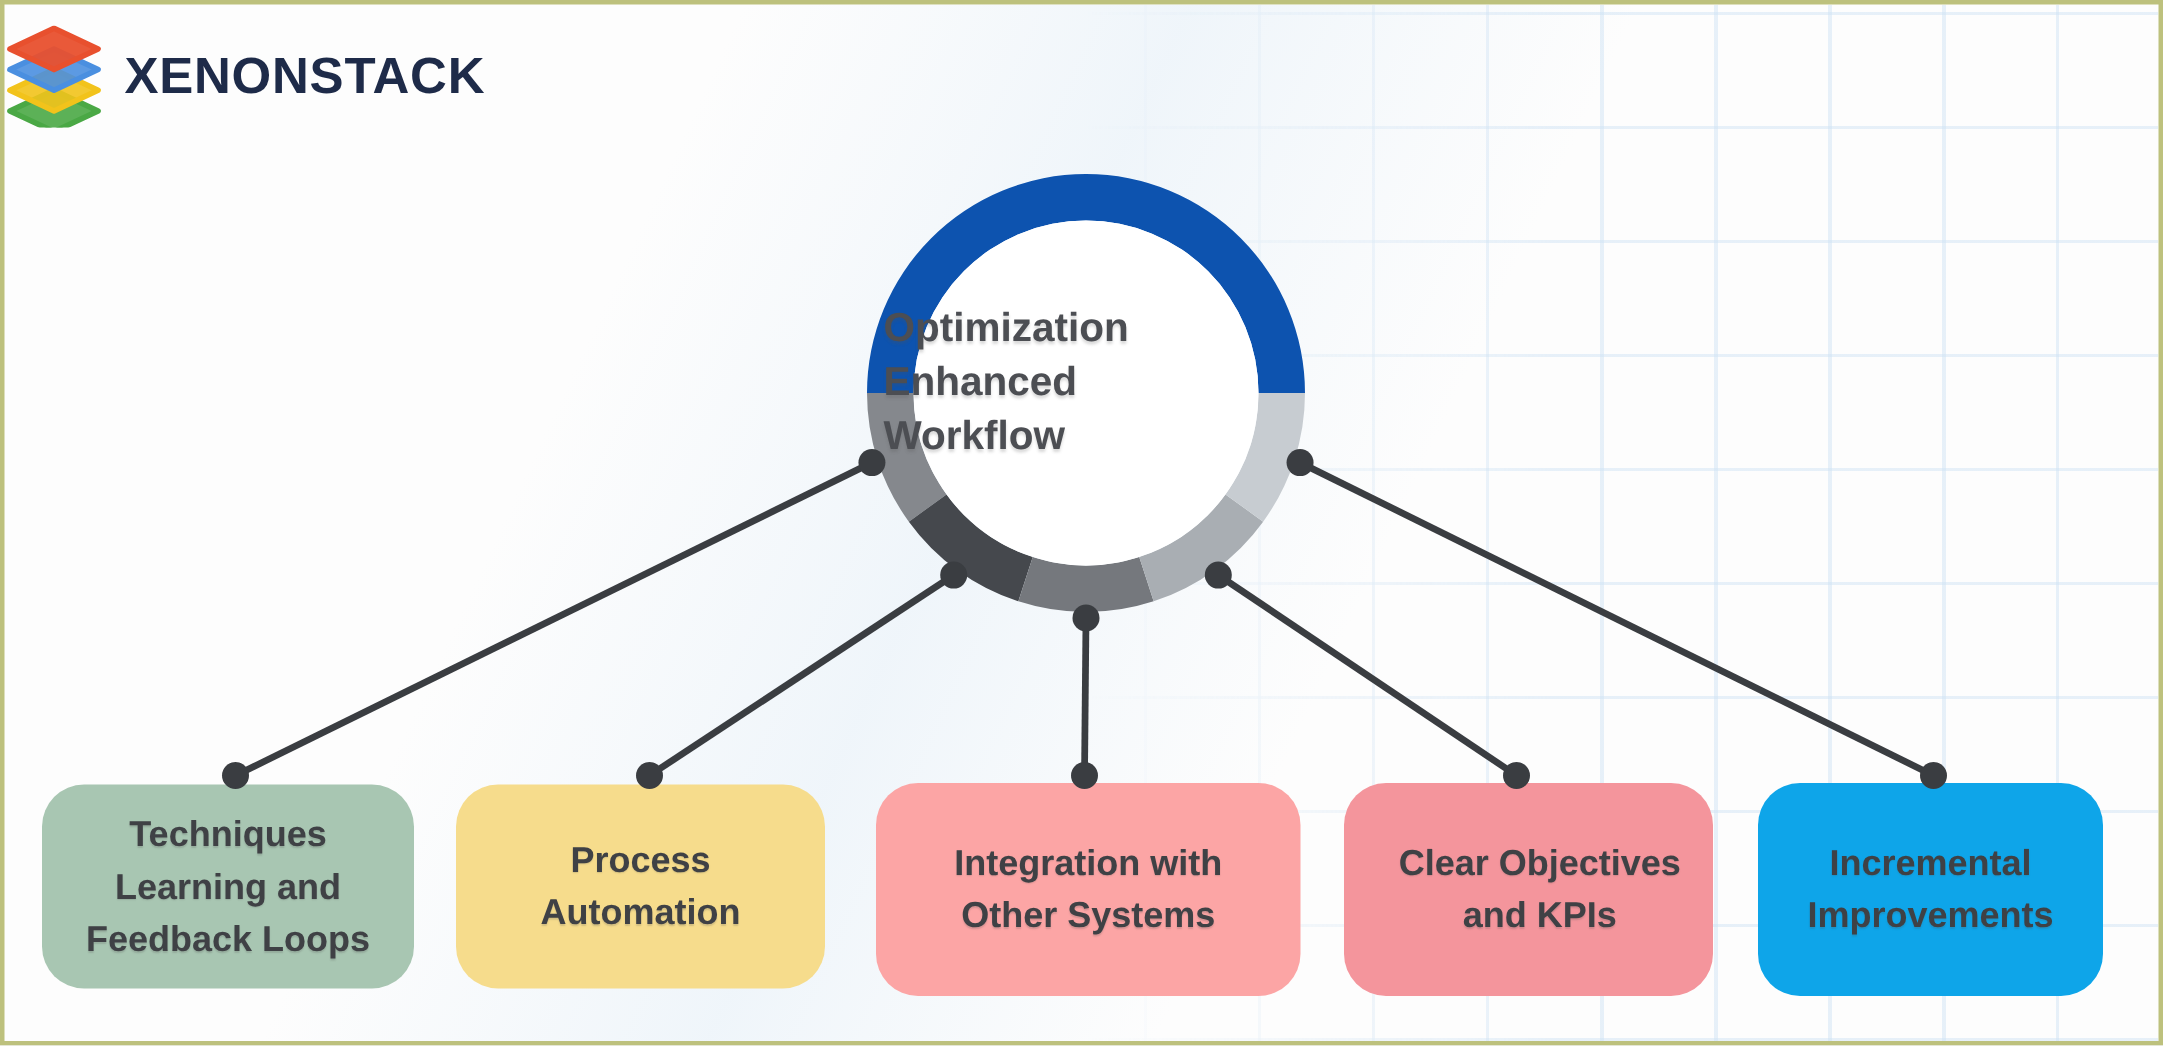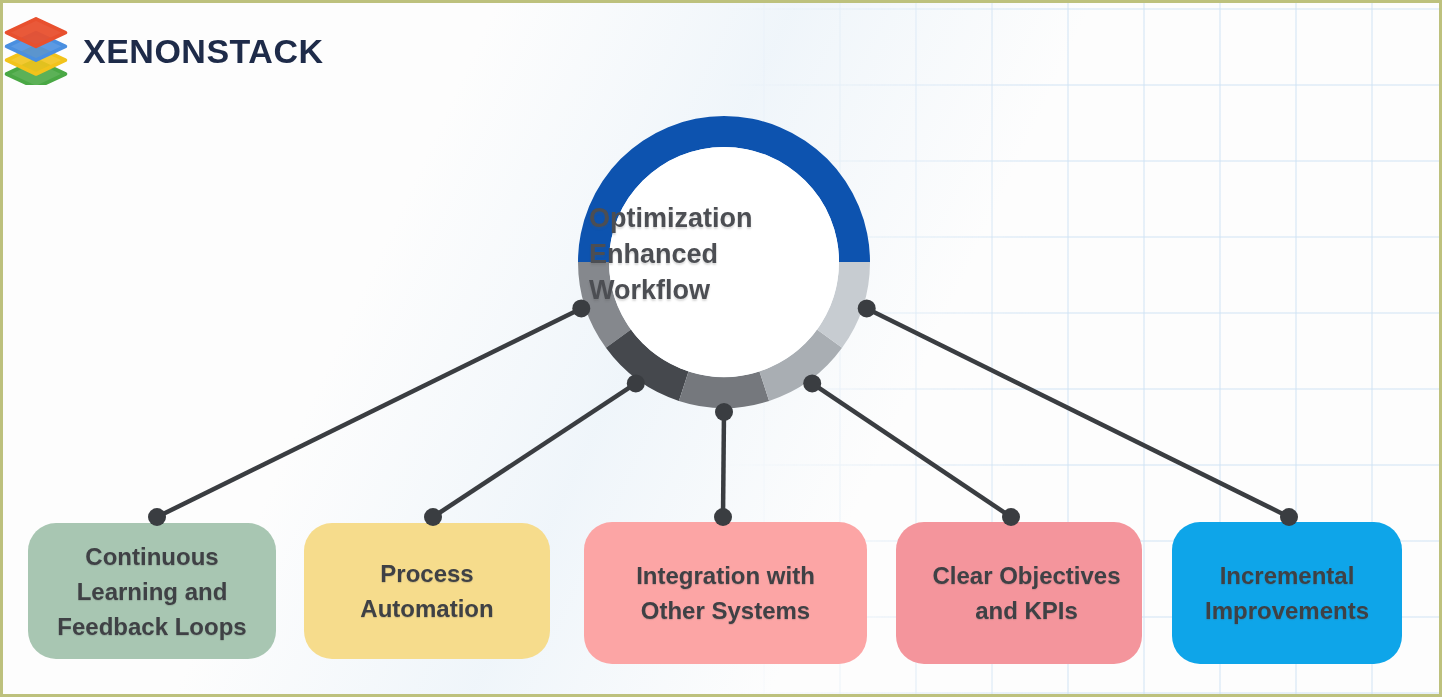--- a/index.html
+++ b/index.html
@@ -98,21 +98,21 @@
       <circle cx="1286" cy="514" r="9" fill="#3a3d41"></circle>
     </svg>
 
   <div class="hub-title" style="color: rgb(76, 78, 83);">
     <div>Optimization</div>
     <div>Enhanced</div>
     <div>Workflow</div>
   </div>
 
   <div class="node" style="left: 25px; top: 520px; width: 248px; height: 136px; background: rgb(168, 198, 178);">
-    <span class="node-label">Continuous Learning and Feedback Loops</span>
+    <span class="node-label">Techniques Learning and Feedback Loops</span>
   </div>
   <div class="node" style="left: 301px; top: 520px; width: 246px; height: 136px; background: rgb(246, 220, 140);">
     <span class="node-label">Process Automation</span>
   </div>
   <div class="node" style="left: 581px; top: 519px; width: 283px; height: 142px; background: #fca5a5;">
     <span class="node-label">Integration with Other Systems</span>
   </div>
   <div class="node" style="left: 893px; top: 519px; width: 246px; height: 142px; background: rgb(244, 149, 156); padding-left: 35px;">
     <span class="node-label">Clear Objectives and KPIs</span>
   </div>

